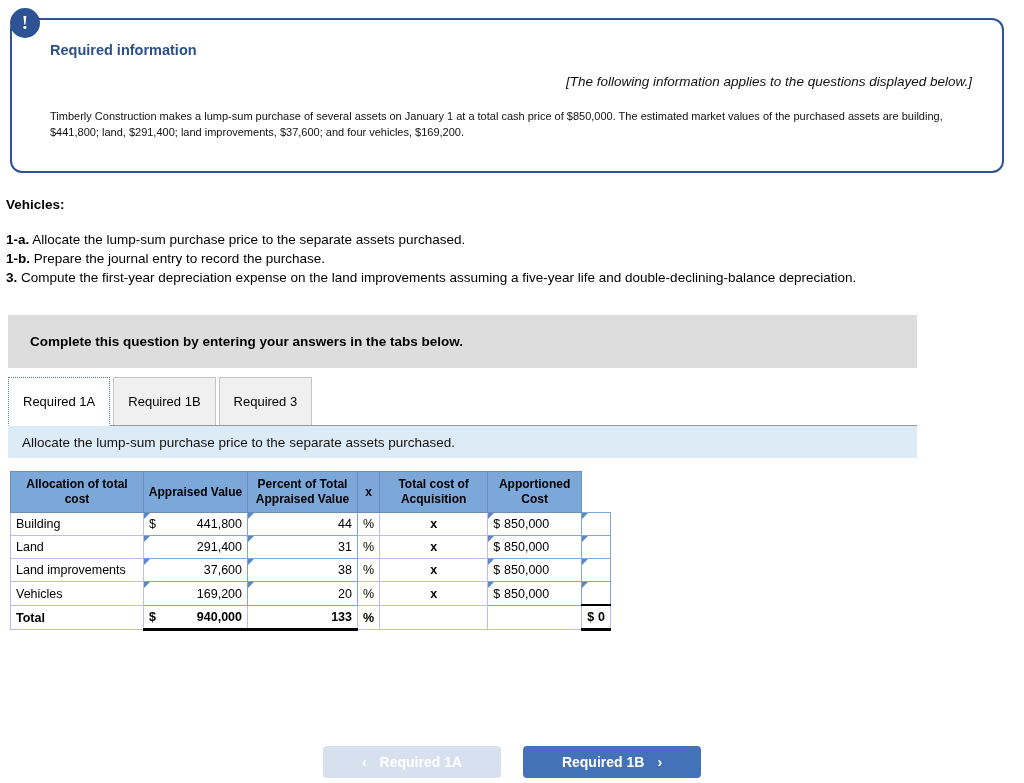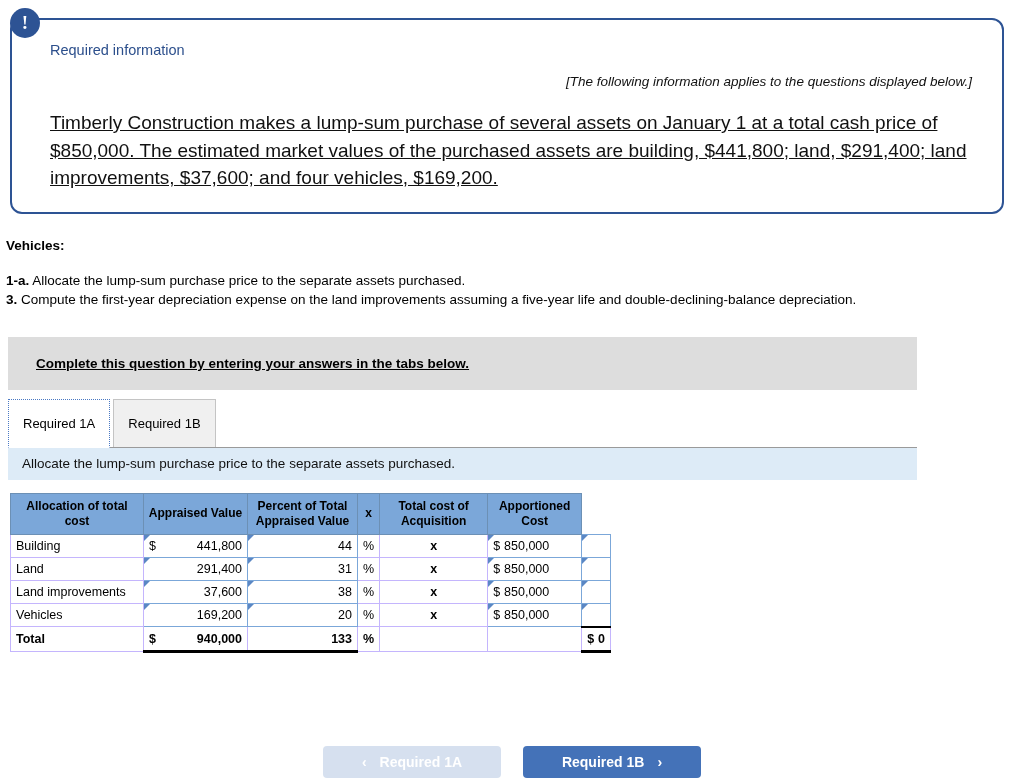--- a/index.html
+++ b/index.html
@@ -41,36 +41,35 @@
     color: #ffffff;
     font-weight: bold;
     font-size: 19px;
     line-height: 30px;
     text-align: center;
     z-index: 5;
     font-family: "Liberation Serif", serif;
   }
   .callout-title {
     color: #2c4f8c;
-    font-weight: normal;
+    font-weight: bold;
     font-size: 14.5px;
     margin: 4px 0 16px 0;
   }
   .callout-italic {
     font-style: italic;
     font-size: 13.5px;
     margin-bottom: 20px;
     color: #111;
     text-align: right;
   }
   .callout-body {
-    font-size: 19px;
+    font-size: 11px;
     line-height: 1.45;
     color: #111;
-    text-decoration: underline;
   }
 
   
   .required-label {
     font-weight: bold;
     font-size: 13.5px;
     margin: 24px 0 0 6px;
   }
   .required-list {
     margin: 18px 0 12px 0;
@@ -85,22 +84,21 @@
 
   
   .grey-banner {
     margin: 28px 4px 0 8px;
     width: 909px;
     background: #dddddd;
     height: 53px;
     display: flex;
     align-items: center;
     box-sizing: border-box;
-    padding-left: 28px;
-    text-decoration: underline;
+    padding-left: 22px;
   }
   .grey-banner-text {
     font-weight: bold;
     font-size: 13.5px;
     color: #000;
   }
 
   
   .tabs-row {
     margin: 9px 0 0 8px;
@@ -261,33 +259,37 @@
   <div class="callout-box">
     <div class="callout-title">Required information</div>
     <div class="callout-italic">[The following information applies to the questions displayed below.]</div>
     <div class="callout-body">Timberly Construction makes a lump-sum purchase of several assets on January 1 at a total cash price of $850,000. The estimated market values of the purchased assets are building, $441,800; land, $291,400; land improvements, $37,600; and four vehicles, $169,200.</div>
   </div>
 </div>
 
 <div class="required-label">Vehicles:</div>
 <div class="required-list">
   <p><b>1-a.</b><span> Allocate the lump-sum purchase price to the separate assets purchased.</span></p>
+  <p><b>1-b.</b><span> Prepare the journal entry to record the purchase.</span></p>
   <p><b>3.</b><span> Compute the first-year depreciation expense on the land improvements assuming a five-year life and double-declining-balance depreciation.</span></p>
 </div>
 
 <div class="grey-banner">
   <span class="grey-banner-text">Complete this question by entering your answers in the tabs below.</span>
 </div>
 
 <div class="tabs-row">
   <div class="tab active">
       <span>Required 1A</span>
     </div>
   <div class="tab">
       <span>Required 1B</span>
+    </div>
+  <div class="tab">
+      <span>Required 3</span>
     </div>
 </div>
 
 <div class="blue-bar">
   <span>Allocate the lump-sum purchase price to the separate assets purchased.</span>
 </div>
 
 <table class="alloc-table">
   <colgroup>
     <col style="width:133px">

